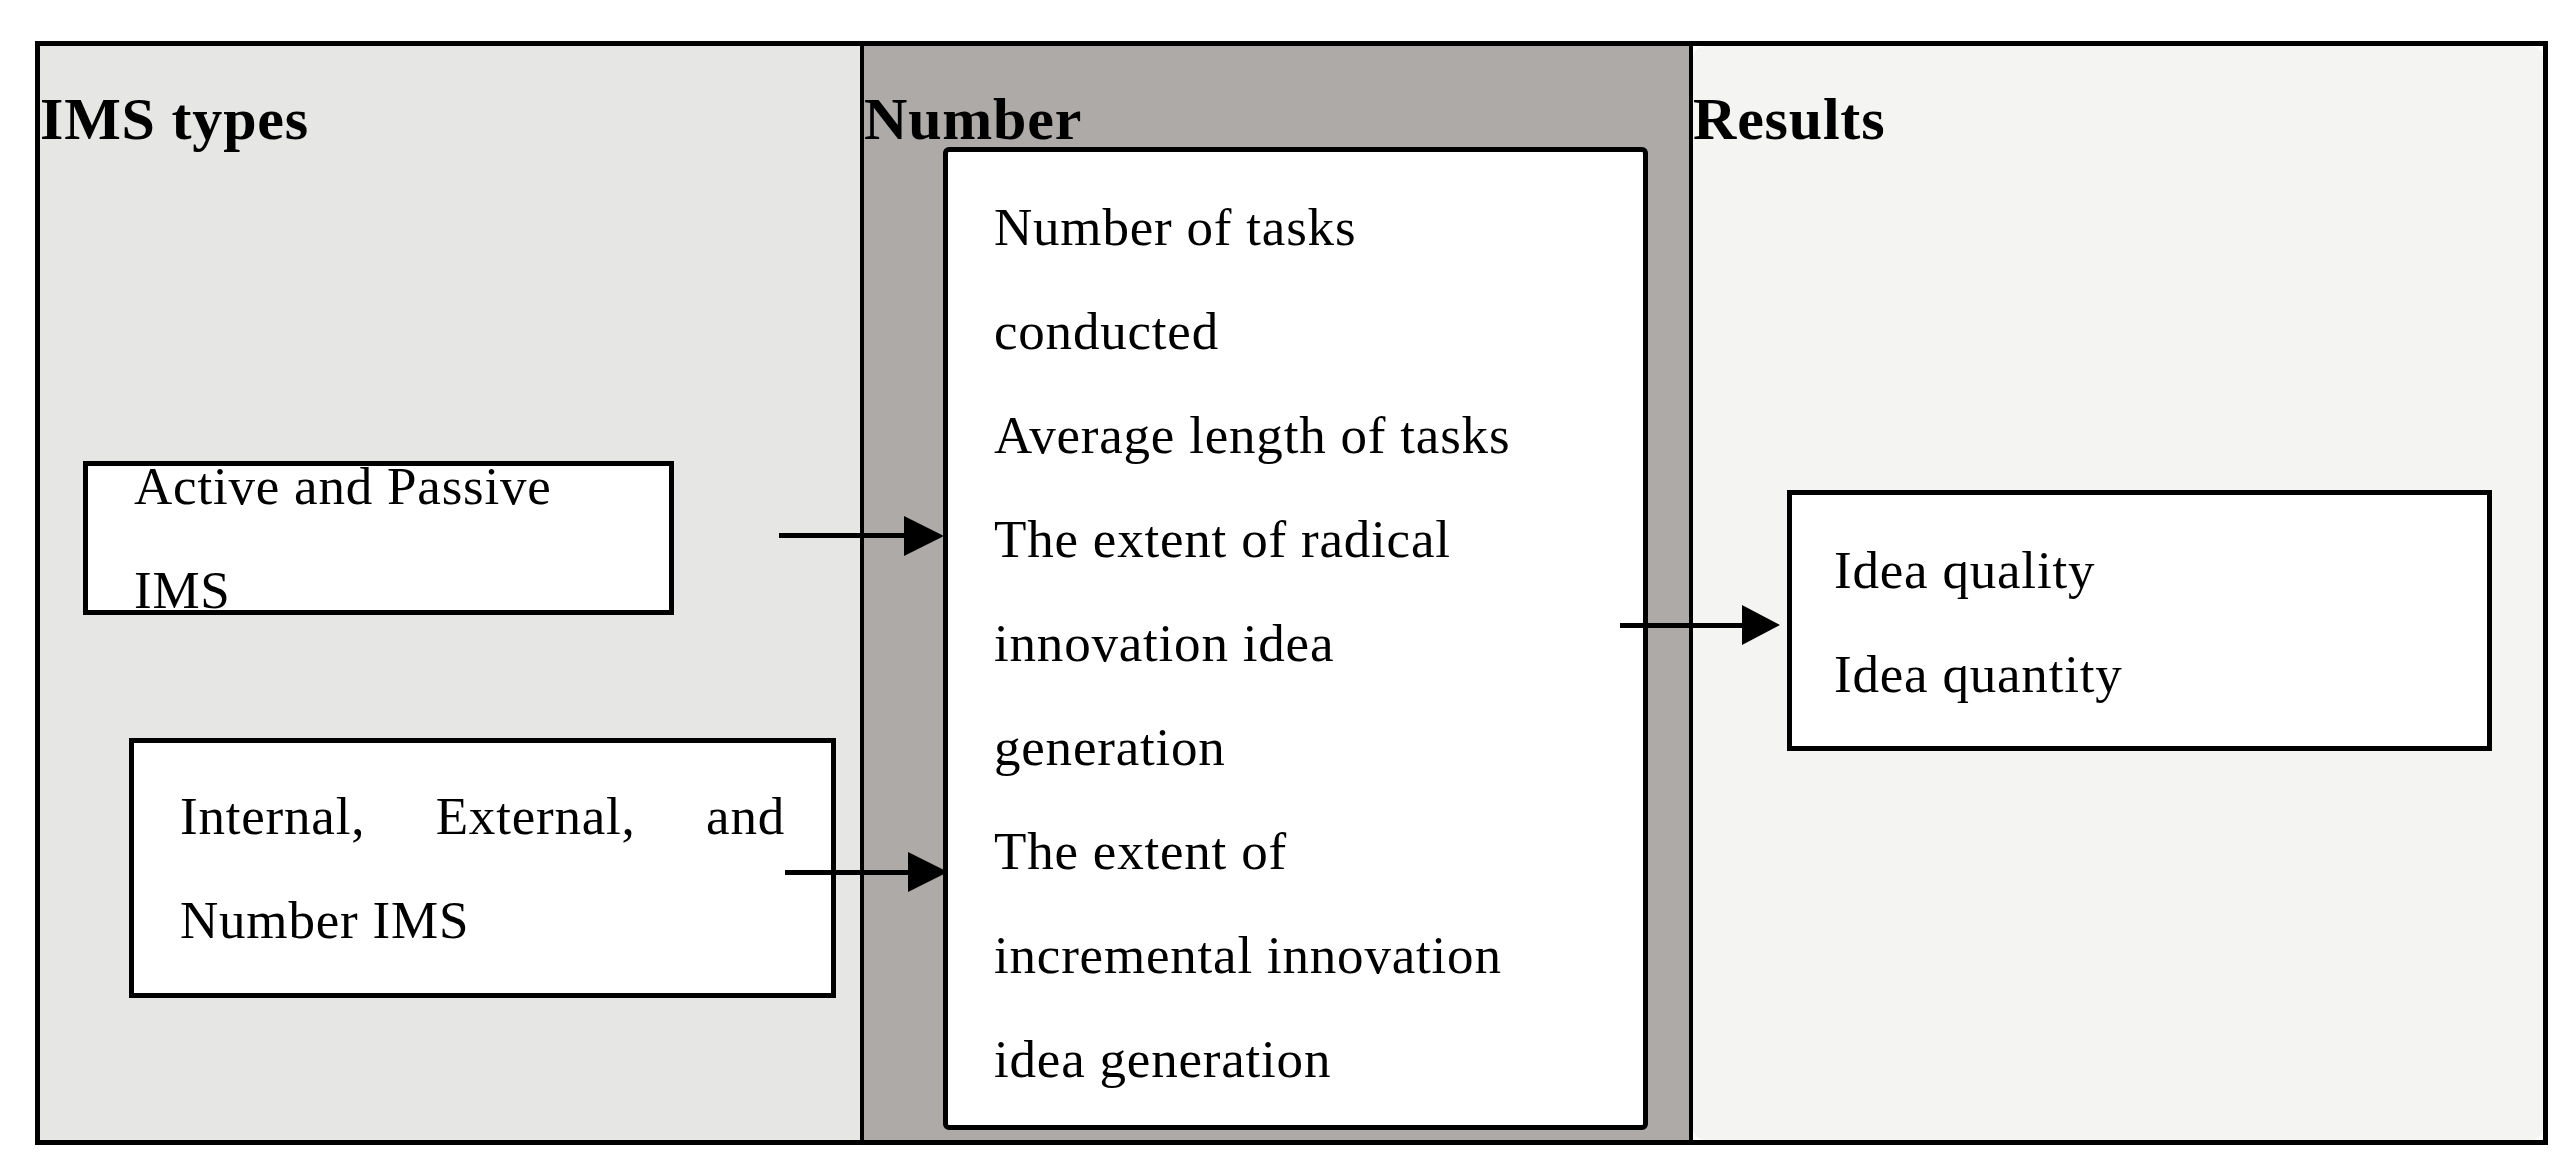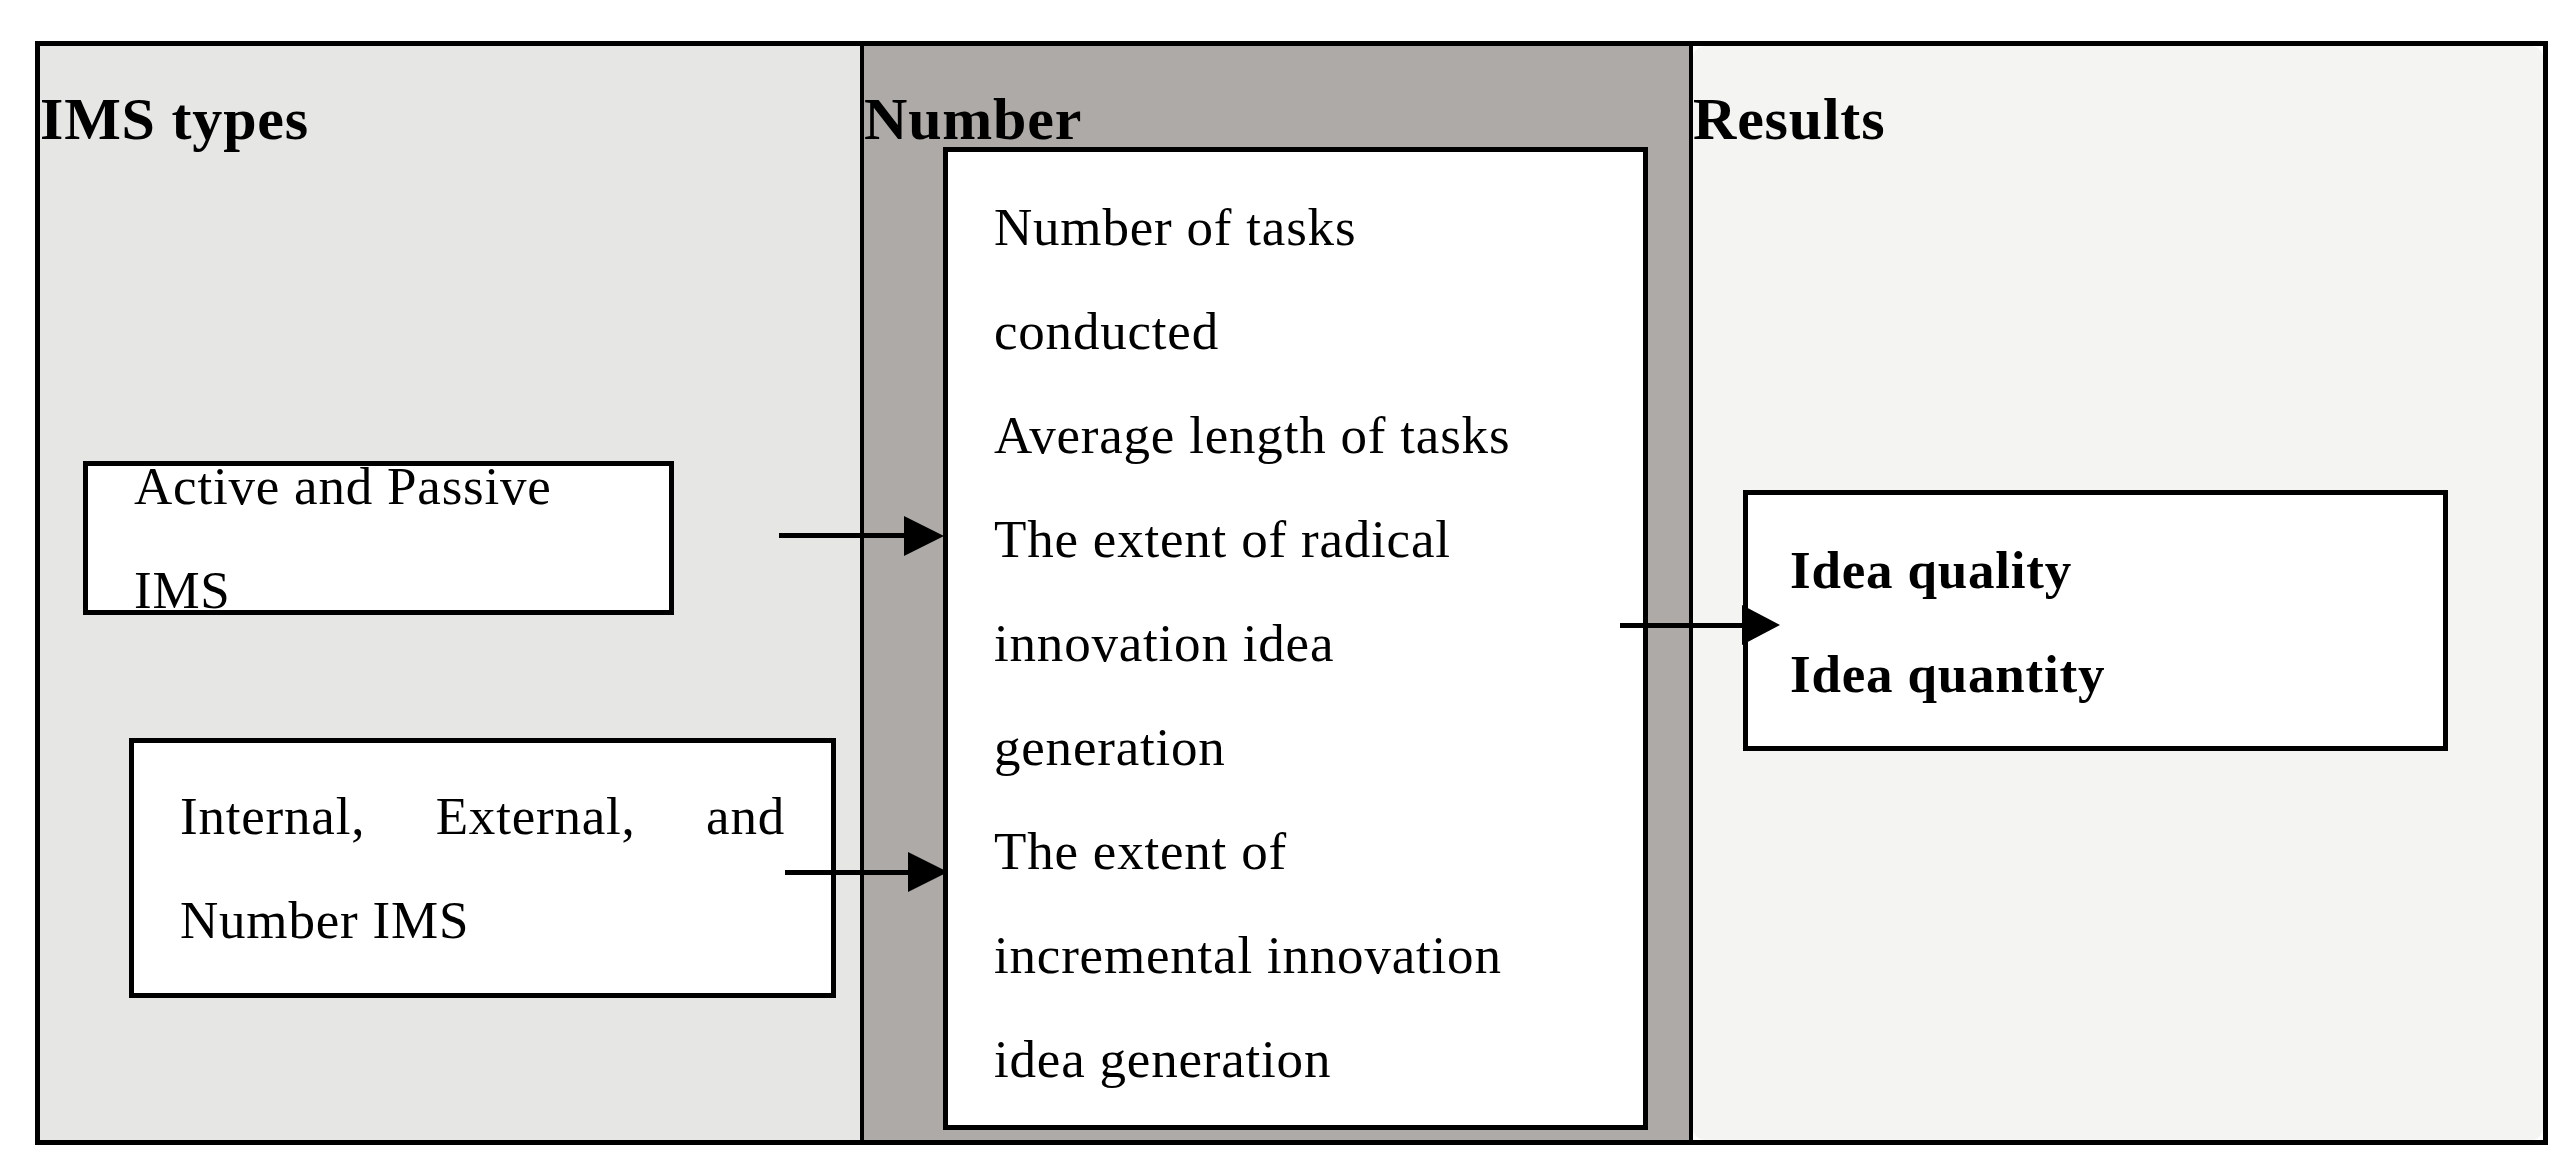--- a/index.html
+++ b/index.html
@@ -68,27 +68,27 @@
     justify-content: center;
     padding: 0 46px;
     margin-left: 48px;
   }
   .jline { text-align: justify; text-align-last: justify; }
 
   .tasksbox {
     left: 903px; top: 101px;
     width: 705px; height: 983px;
     padding: 23px 23px 0 46px;
+    border-radius: 6px;
   }
 
   .resultsbox {
-    left: 1703px; top: 444px;
+    left: 1747px; top: 444px;
     width: 705px; height: 261px;
     padding: 23px 15.4px 0 42px;
-    font-weight: bold;
   }
 
   .pre { white-space: pre-line; }
 
   
   .aline {
     position: absolute;
     height: 5.4px;
     background: #000;
   }

